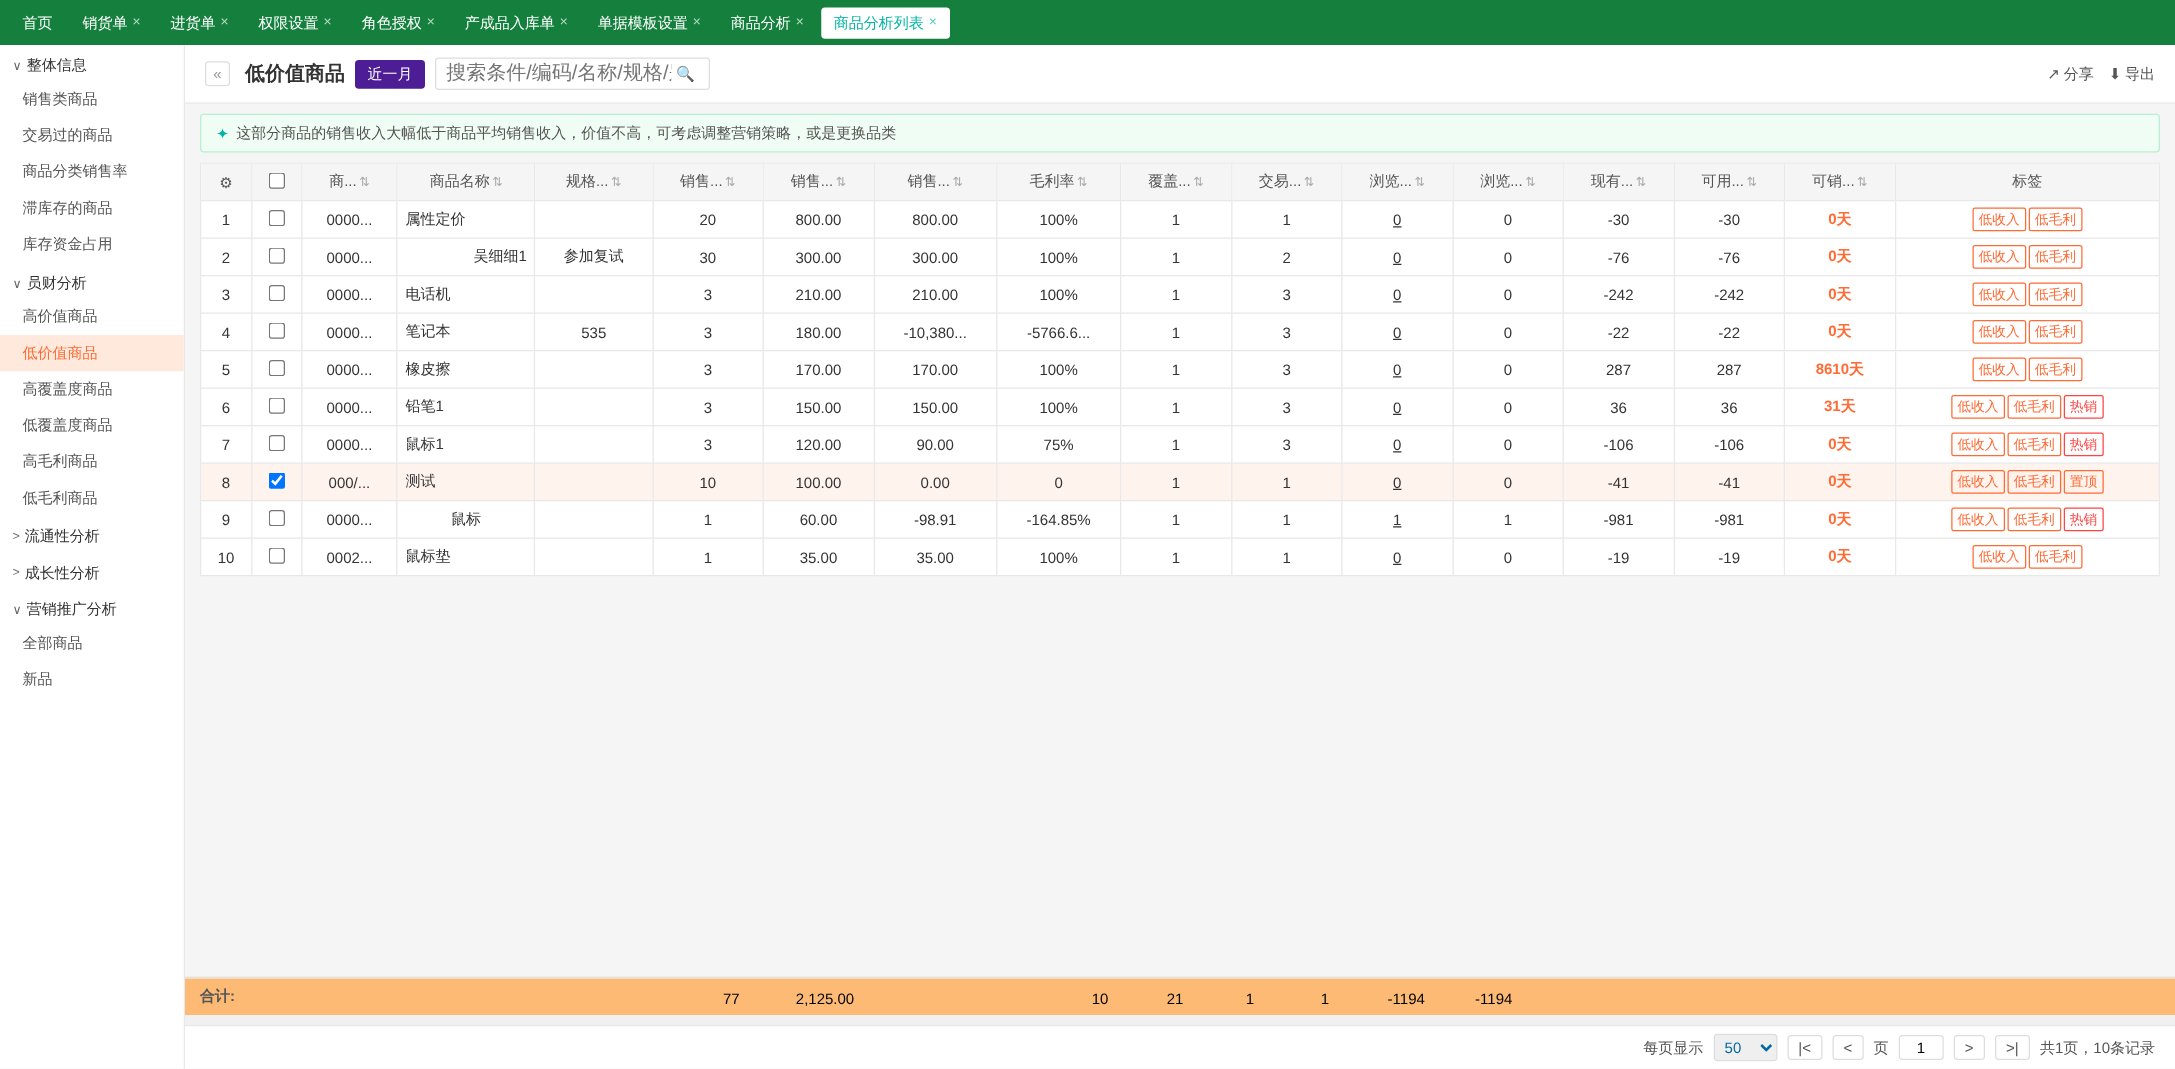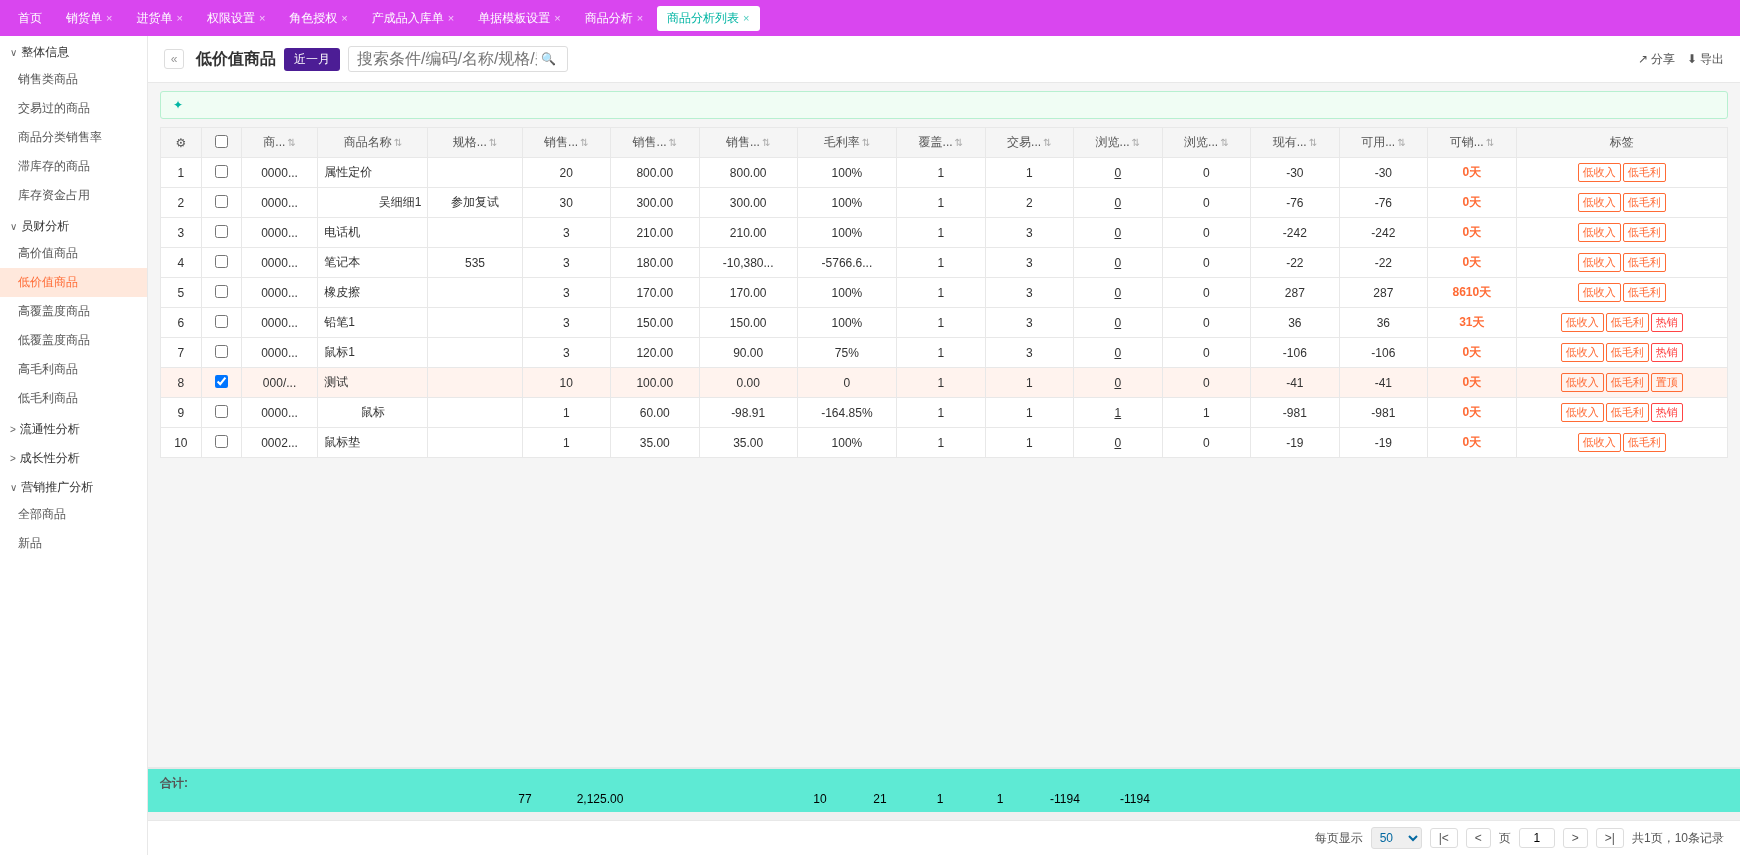--- a/index.html
+++ b/index.html
@@ -1,20 +1,20 @@
 <!DOCTYPE html>
 <html><head>
   <meta charset="utf-8">
   <style>
     * { box-sizing: border-box; margin: 0; padding: 0; font-family: 'Microsoft YaHei', Arial, sans-serif; font-size: 12px; }
     body { background: #f5f5f5; overflow: hidden; width: 1740px; height: 855px; }
 
     
     .top-nav {
-      background: #d946ef;
+      background: #15803d;
       height: 36px;
       display: flex;
       align-items: center;
       padding: 0 8px;
       gap: 4px;
     }
     .nav-item {
       color: #fff;
       padding: 4px 10px;
       cursor: pointer;
@@ -185,26 +185,25 @@
 
     .tag { display: inline-block; padding: 1px 4px; border-radius: 2px; font-size: 11px; margin: 0 1px; }
     .tag-orange { color: #ff6b35; border: 1px solid #ff6b35; }
     .tag-red { color: #ff4444; border: 1px solid #ff4444; font-family: Liberation Serif, serif; }
 
     .day-text { color: #ff6b35; font-size: 12px; font-weight: bold; }
     .underline-link { text-decoration: underline; color: #333; cursor: pointer; }
 
     
     .table-footer {
-      background: #5eead4;
+      background: #fdba74;
       border-top: 1px solid #e8e8e8;
       padding: 6px 12px;
       display: flex;
-      align-items: flex-start;
-      flex-direction: column;
+      align-items: flex-end;
     }
     .footer-total-label { color: #555; min-width: 60px; font-weight: bold; padding-right: 8px; }
 
     
     .pagination-bar {
       background: #fff;
       border-top: 1px solid #e8e8e8;
       padding: 6px 16px;
       display: flex;
       align-items: center;
@@ -384,20 +383,21 @@
         </div>
         <div class="action-btn">
           <span>⬇</span>
           <span>导出</span>
         </div>
       </div>
     </div>
 
     <div class="info-banner">
       <span class="info-banner-icon">✦</span>
+      <span>这部分商品的销售收入大幅低于商品平均销售收入，价值不高，可考虑调整营销策略，或是更换品类</span>
     </div>
 
     <div class="table-wrapper">
       <table class="data-table">
         <thead>
           <tr>
             <th><span class="settings-icon">⚙</span></th>
             <th><input type="checkbox" style=""></th>
             <th>
                 <div class="th-sort">

